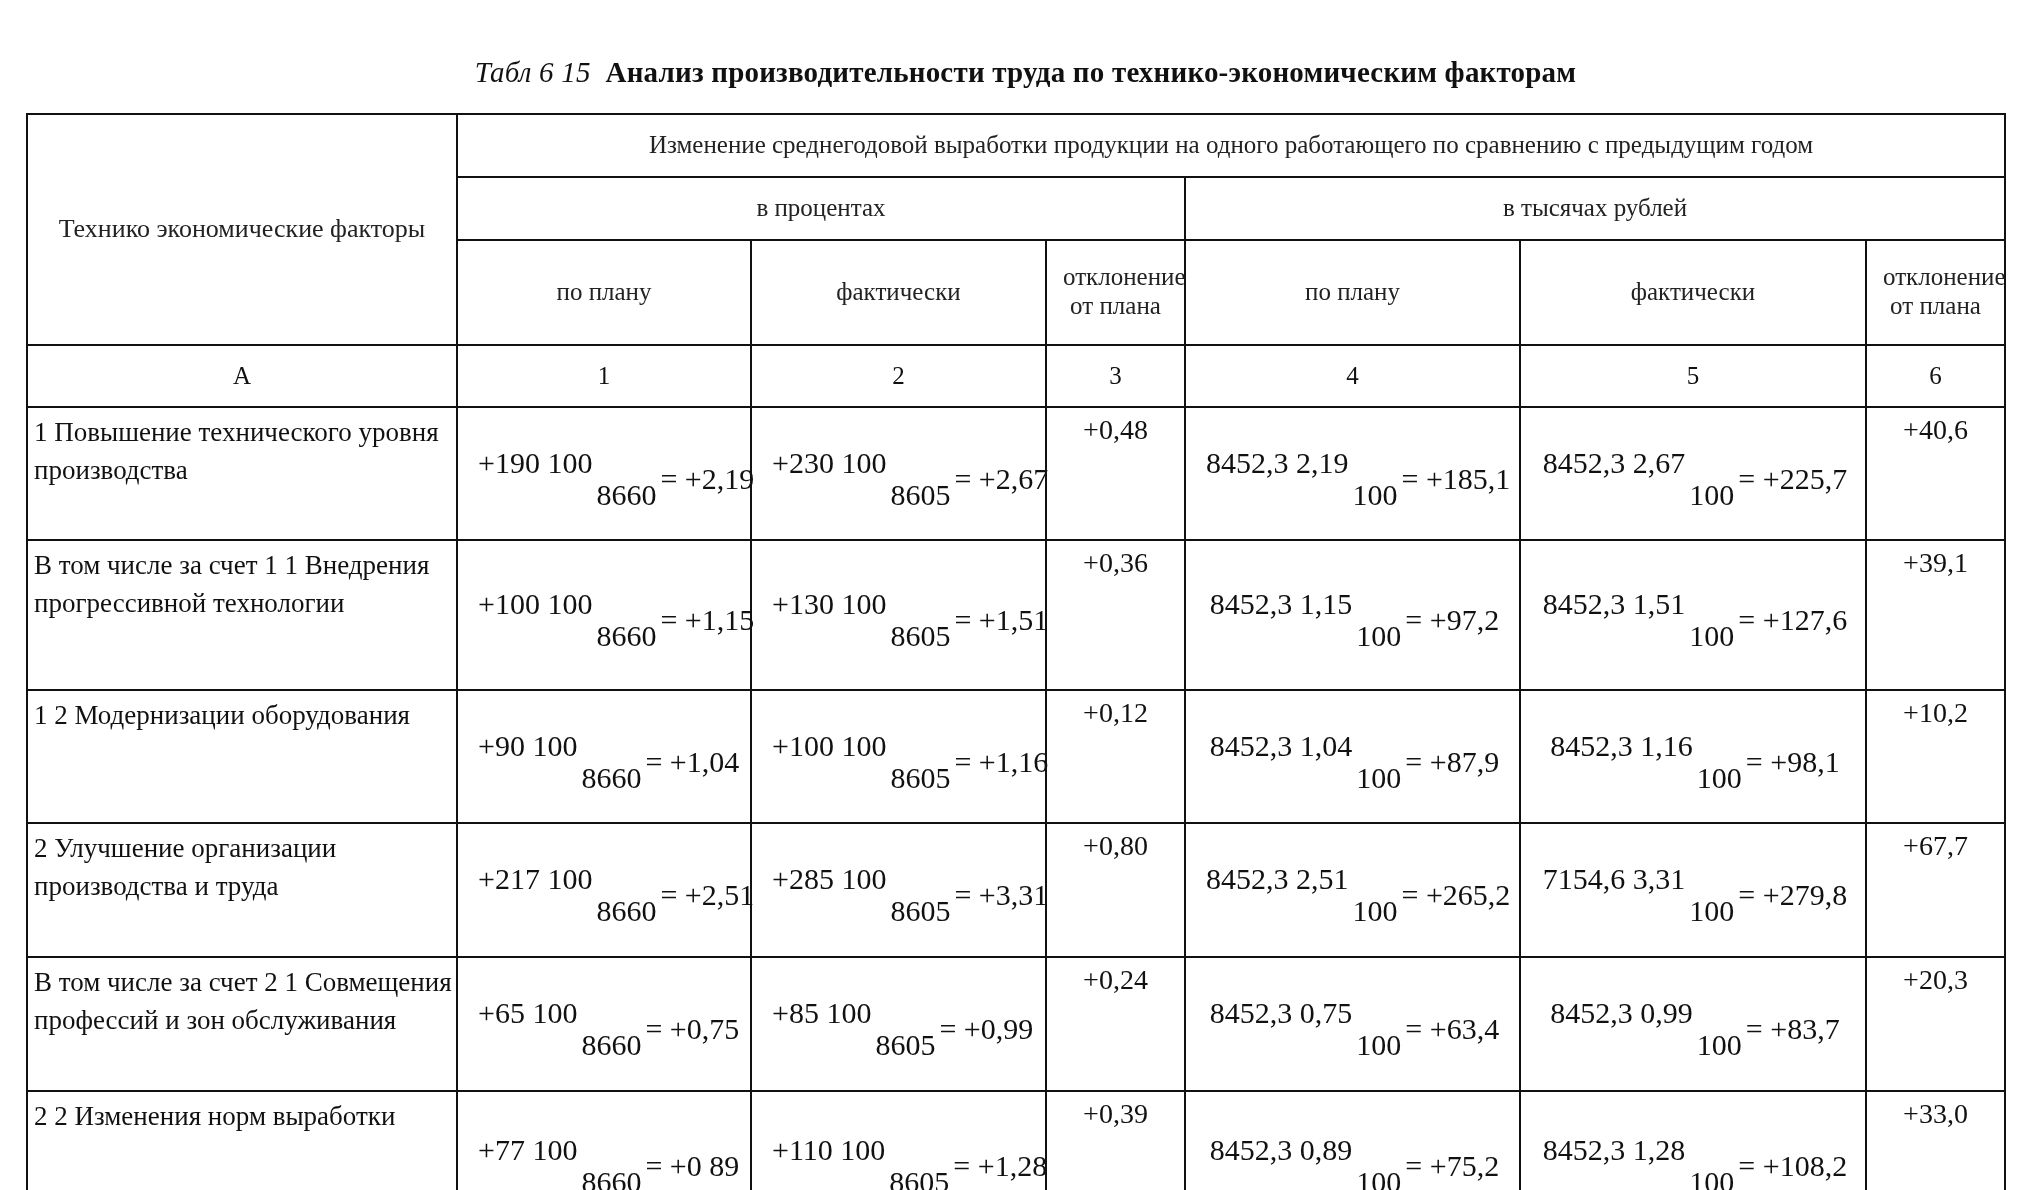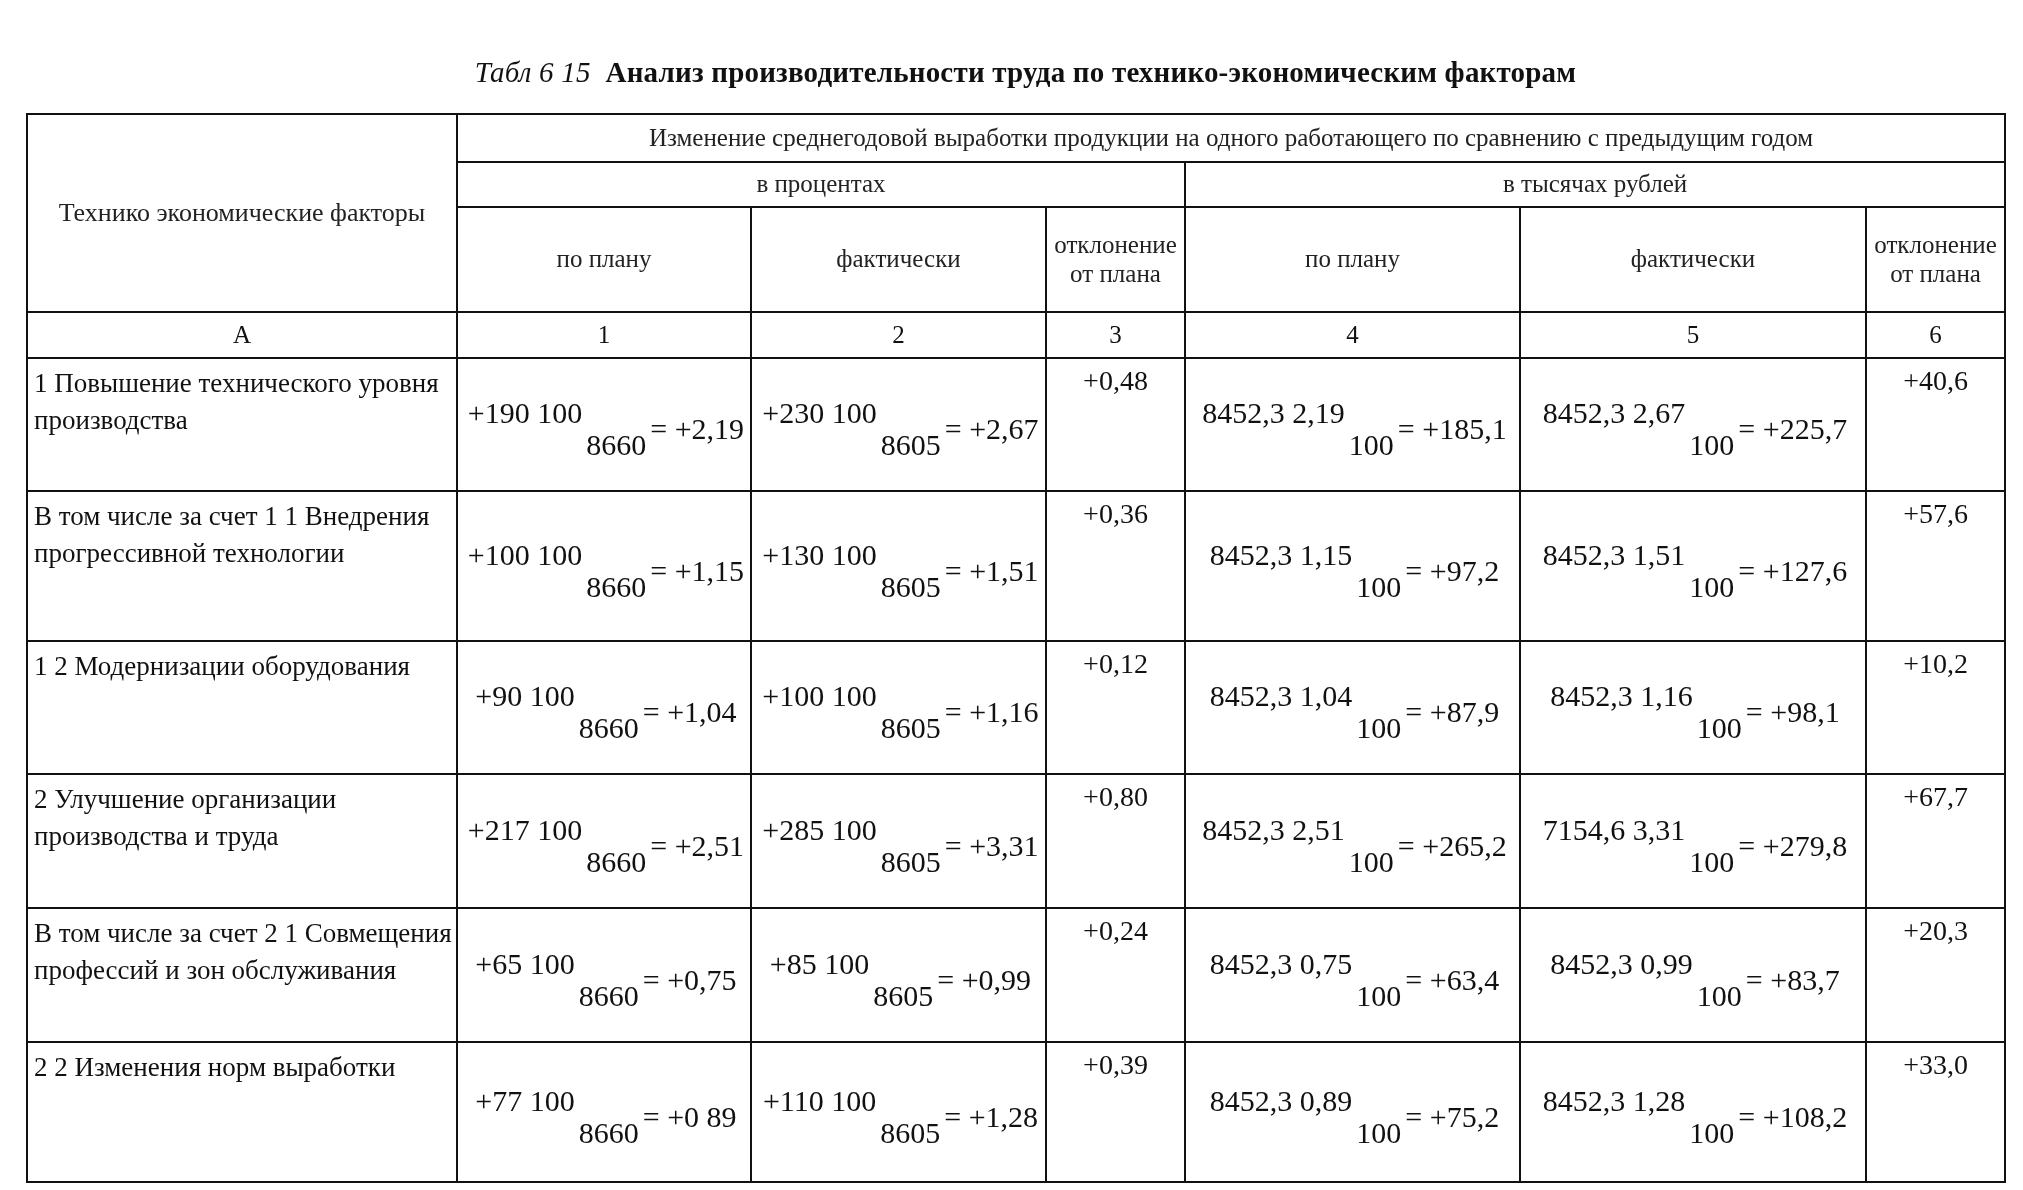--- a/index.html
+++ b/index.html
@@ -3,21 +3,21 @@
 <meta charset="utf-8">
 <style>
   html, body { margin: 0; padding: 0; background: #ffffff; }
   body { width: 2023px; height: 1190px; position: relative; overflow: hidden;
          font-family: "Liberation Serif", "DejaVu Serif", serif; color: #111; }
   .title { position: absolute; left: 14px; width: 2023px; top: 56px; text-align: center;
            font-size: 29px; font-weight: bold; letter-spacing: 0.2px; }
   .title .lbl { font-style: italic; font-weight: normal; }
   table.t { position: absolute; left: 26px; top: 113px; border-collapse: collapse;
             table-layout: fixed; width: 1978px; }
-  table.t td { border: 2.5px solid #111; padding: 0; vertical-align: middle;
+  table.t td { border: 2.5px solid #111; padding: 16px; vertical-align: middle;
                text-align: center; font-size: 25px; line-height: 1.15; }
   .hdr { font-size: 24px; color: #222; }
   .idx td { font-size: 25px; }
   .factor { text-align: left !important; vertical-align: top !important;
             padding: 6px 4px 0 6px !important; font-size: 27px !important; line-height: 1.38 !important; }
   .dev { vertical-align: top !important; padding-top: 6px !important; font-size: 28px !important; }
   .frac-wrap { display: inline-flex; align-items: center; font-size: 30px; }
   .frac { display: inline-flex; align-items: flex-start; }
   .frac .num { padding: 0 4px; white-space: nowrap; }
   .frac .bar { height: 2.5px; background: #111; margin: 4px 0; }
@@ -153,21 +153,21 @@
     <td>
       <span class="frac-wrap">
         <span class="frac">
               <span class="num">8452,3 1,51</span>
               <span class="bar"></span>
               <span class="den">100</span>
             </span>
         <span class="eq">= +127,6</span>
       </span>
     </td>
-    <td class="dev">+57,6</td>
+    <td class="dev">+39,1</td>
   </tr>
 
   <tr style="height: 133px;">
     <td class="factor">1 2 Модернизации оборудования</td>
     <td>
       <span class="frac-wrap">
         <span class="frac">
               <span class="num">+90 100</span>
               <span class="bar"></span>
               <span class="den">8660</span>

